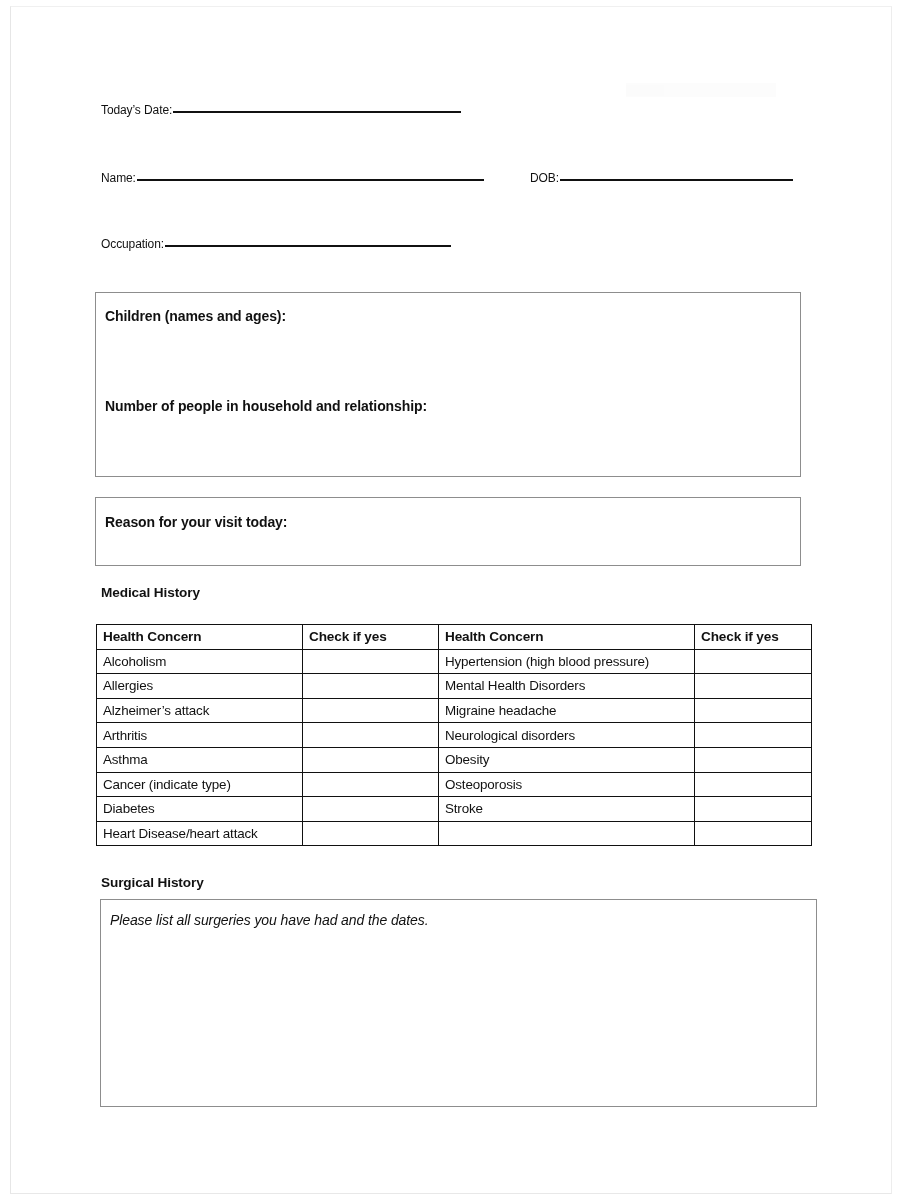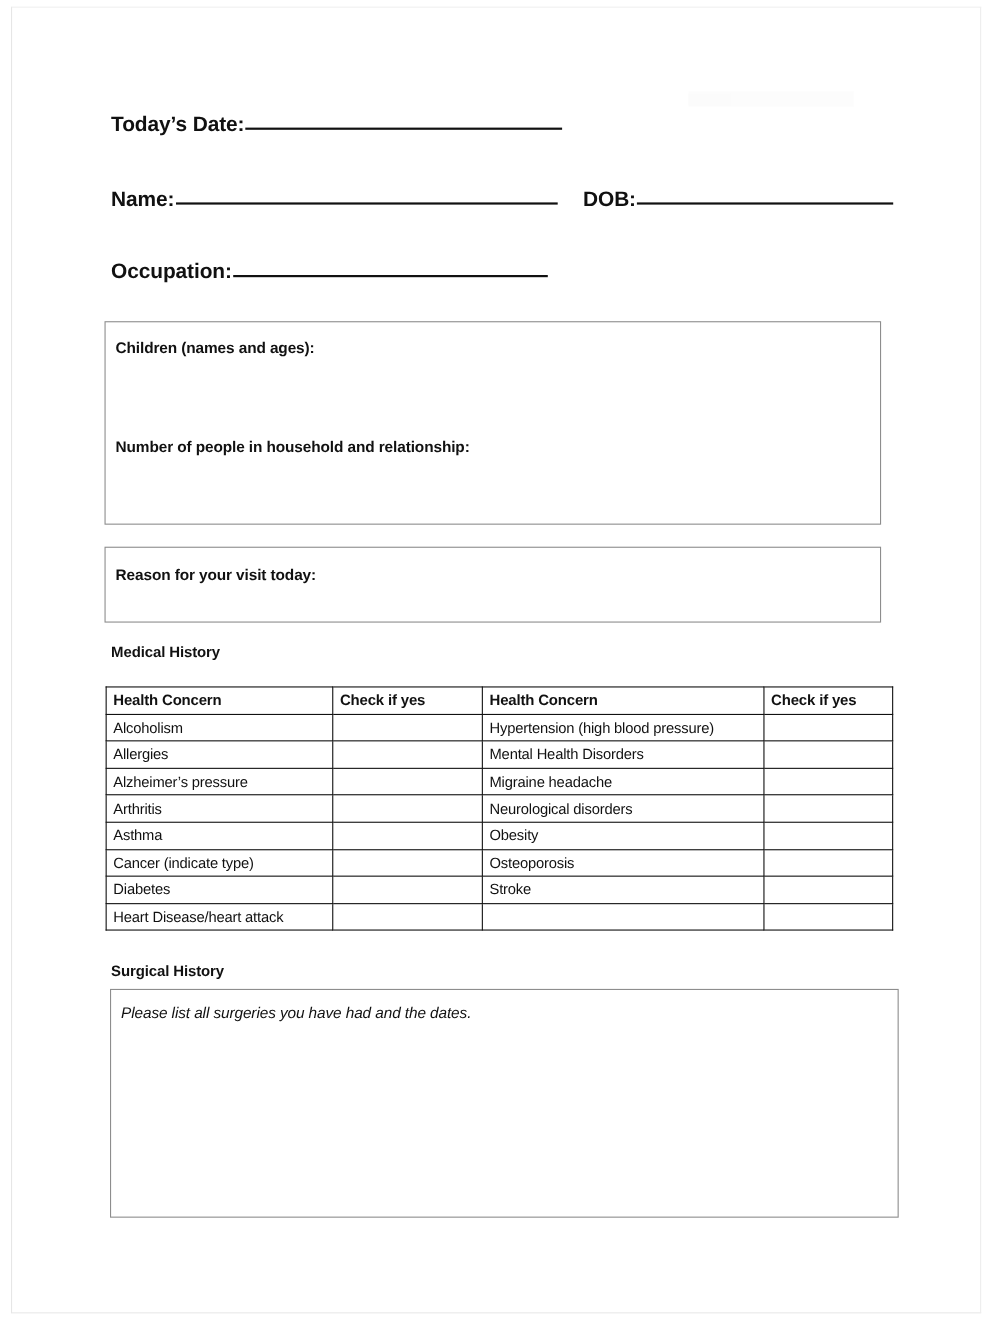--- a/index.html
+++ b/index.html
@@ -50,22 +50,22 @@
   }
 
   
   .field-row {
     position: absolute;
     display: flex;
     align-items: baseline;
     white-space: nowrap;
   }
   .field-label {
-    font-weight: bold;
-    font-size: 19px;
+    font-weight: normal;
+    font-size: 12px;
     letter-spacing: -0.1px;
   }
   .rule {
     display: inline-block;
     border-bottom: 2.4px solid #111111;
     height: 1px;
     position: relative;
     top: -1px;
   }
   .marital {
@@ -188,21 +188,21 @@
         <td>Hypertension (high blood pressure)</td>
         <td></td>
       </tr>
       <tr>
         <td>Allergies</td>
         <td></td>
         <td>Mental Health Disorders</td>
         <td></td>
       </tr>
       <tr>
-        <td>Alzheimer’s pressure</td>
+        <td>Alzheimer’s attack</td>
         <td></td>
         <td>Migraine headache</td>
         <td></td>
       </tr>
       <tr>
         <td>Arthritis</td>
         <td></td>
         <td>Neurological disorders</td>
         <td></td>
       </tr>

